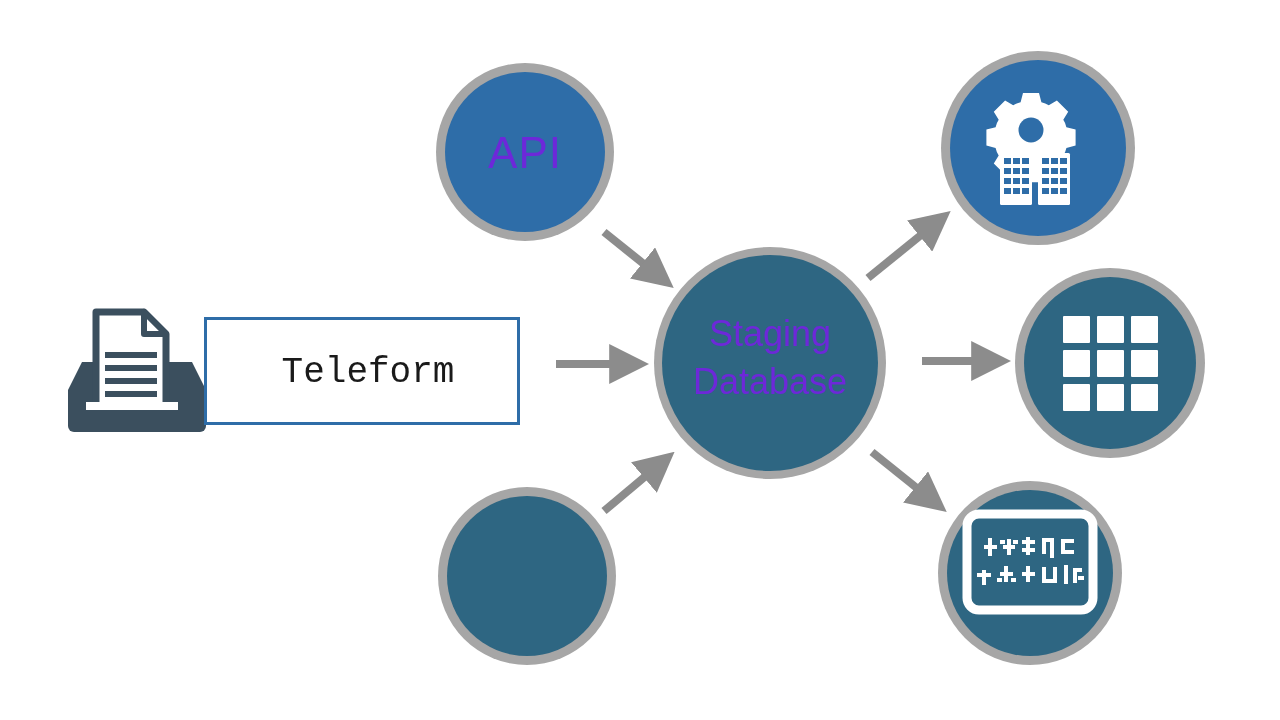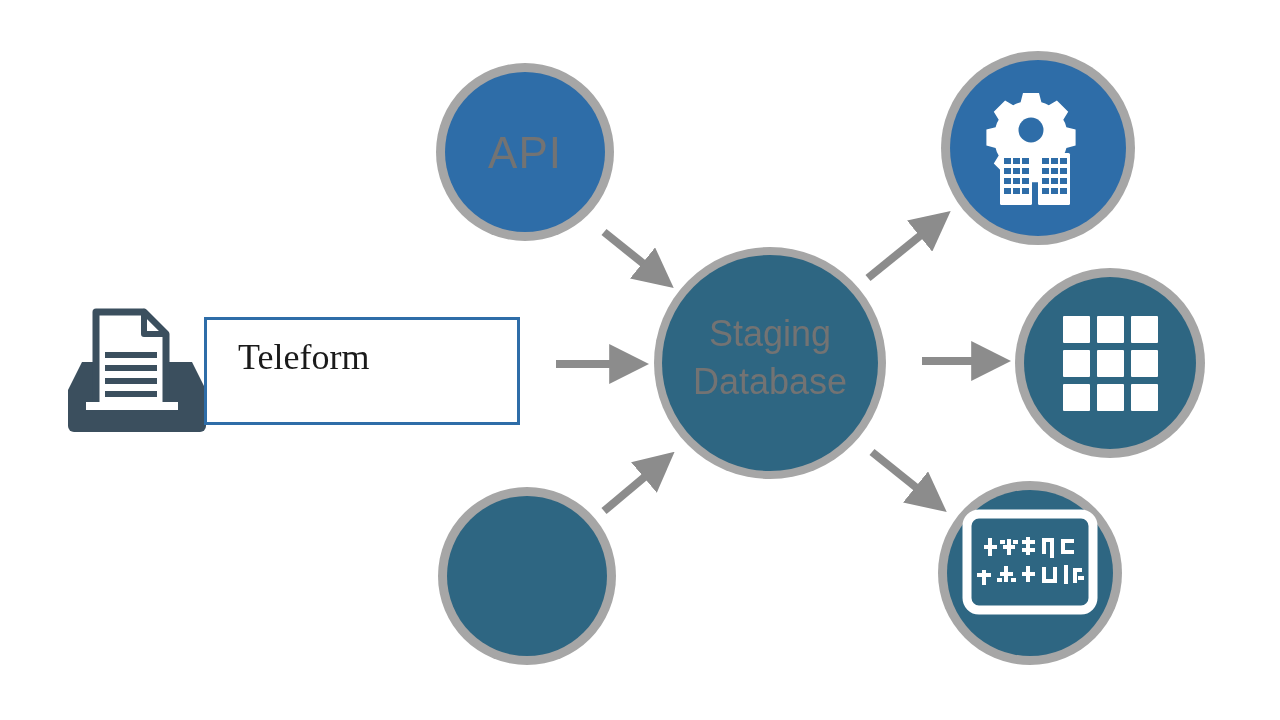--- a/index.html
+++ b/index.html
@@ -19,21 +19,21 @@
   }
   svg.layer {
     position: absolute;
     left: 0;
     top: 0;
     width: 1280px;
     height: 720px;
   }
   .node-label {
     position: absolute;
-    color: #737373;
+    color: #6d28d9;
     text-align: center;
     font-family: "Liberation Sans", sans-serif;
     pointer-events: none;
     white-space: pre-line;
   }
   .label-api {
     font-size: 44px;
     letter-spacing: 1px;
     left: 430px;
     top: 128px;
@@ -59,26 +59,26 @@
     top: 317px;
     width: 316px;
     height: 108px;
     background: #ffffff;
     border: 3px solid #2E6DA8;
     box-sizing: border-box;
   }
   .box-teleform-text {
     position: absolute;
     left: 238px;
-    top: 336px;
+    top: 352px;
     width: 260px;
     font-size: 36px;
     color: #1a1a1a;
-    font-family: Liberation Serif, serif;
-    text-align: left;
+    font-family: Liberation Mono, monospace;
+    text-align: center;
   }
 </style>
 </head>
 <body>
 
 <div id="canvas">
 
   <svg class="layer" viewBox="0 0 1280 720">
     <defs>
       <marker id="ah" markerWidth="5" markerHeight="5" refX="3.6" refY="2.5" orient="auto">

